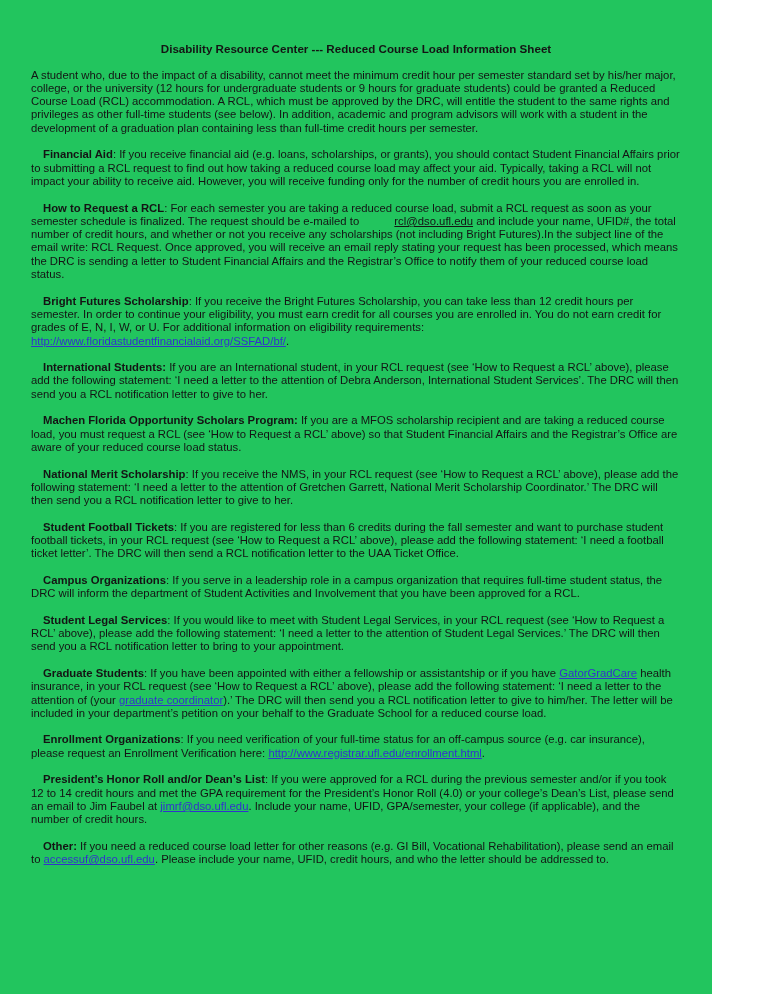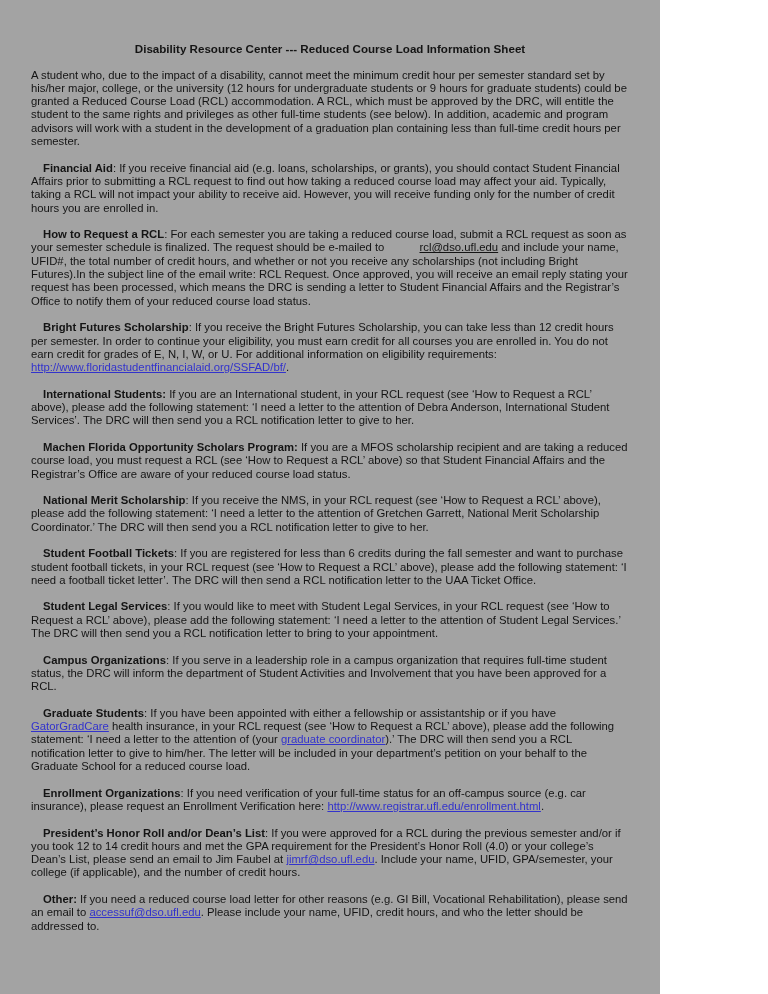--- a/index.html
+++ b/index.html
@@ -1,21 +1,21 @@
 <!DOCTYPE html>
 <html><head>
 <meta charset="utf-8">
 <style>
   html, body { margin: 0; padding: 0; background: #ffffff; }
   body { width: 768px; }
   .page {
     box-sizing: border-box;
-    width: 660px;
+    width: 712px;
     min-height: 994px;
-    background: #a3a3a3;
+    background: #22c55e;
     padding: 42px 31px 40px 31px;
     font-family: "Liberation Sans", sans-serif;
     font-size: 11.3px;
     line-height: 13.3px;
     color: #141414;
   }
   .doc-title {
     text-align: center;
     font-weight: bold;
     font-size: 11.6px;
@@ -52,23 +52,23 @@
   <p class="para"><strong class="lead">Bright Futures Scholarship</strong><span>: If you receive the Bright Futures Scholarship, you can take less than 12 credit hours per semester. In order to continue your eligibility, you must earn credit for all courses you are enrolled in. You do not earn credit for grades of E, N, I, W, or U. For additional information on eligibility requirements: </span><a class="link">http://www.floridastudentfinancialaid.org/SSFAD/bf/</a><span>.</span></p>
 
   <p class="para"><strong class="lead">International Students:</strong><span> If you are an International student, in your RCL request (see ‘How to Request a RCL’ above), please add the following statement: ‘I need a letter to the attention of Debra Anderson, International Student Services’.  The DRC will then send you a RCL notification letter to give to her.</span></p>
 
   <p class="para"><strong class="lead">Machen Florida Opportunity Scholars Program:</strong><span> If you are a MFOS scholarship recipient and are taking a reduced course load, you must request a RCL (see ‘How to Request a RCL’ above) so that Student Financial Affairs and the Registrar’s Office are aware of your reduced course load status.</span></p>
 
   <p class="para"><strong class="lead">National Merit Scholarship</strong><span>: If you receive the NMS, in your RCL request (see ‘How to Request a RCL’ above), please add the following statement: ‘I need a letter to the attention of Gretchen Garrett, National Merit Scholarship Coordinator.’ The DRC will then send you a RCL notification letter to give to her.</span></p>
 
   <p class="para"><strong class="lead">Student Football Tickets</strong><span>: If you are registered for less than 6 credits during the fall semester and want to purchase student football tickets, in your RCL request (see ‘How to Request a RCL’ above), please add the following statement: ‘I need a football ticket letter’. The DRC will then send a RCL notification letter to the UAA Ticket Office.</span></p>
 
+  <p class="para"><strong class="lead">Campus Organizations</strong><span>: If you serve in a leadership role in a campus organization that requires full-time student status, the DRC will inform the department of Student Activities and Involvement that you have been approved for a RCL.</span></p>
+
   <p class="para"><strong class="lead">Student Legal Services</strong><span>: If you would like to meet with Student Legal Services, in your RCL request (see ‘How to Request a RCL’ above), please add the following statement: ‘I need a letter to the attention of Student Legal Services.’ The DRC will then send you a RCL notification letter to bring to your appointment.</span></p>
-
-  <p class="para"><strong class="lead">Campus Organizations</strong><span>: If you serve in a leadership role in a campus organization that requires full-time student status, the DRC will inform the department of Student Activities and Involvement that you have been approved for a RCL.</span></p>
 
   <p class="para"><strong class="lead">Graduate Students</strong><span>: If you have been appointed with either a fellowship or assistantship or if you have </span><a class="link">GatorGradCare</a><span> health insurance, in your RCL request (see ‘How to Request a RCL’ above), please add the following statement: ‘I need a letter to the attention of (your </span><a class="link">graduate coordinator</a><span>).’ The DRC will then send you a RCL notification letter to give to him/her. The letter will be included in your department’s petition on your behalf to the Graduate School for a reduced course load.</span></p>
 
   <p class="para"><strong class="lead">Enrollment Organizations</strong><span>: If you need verification of your full-time status for an off-campus source (e.g. car insurance), please request an Enrollment Verification here: </span><a class="link">http://www.registrar.ufl.edu/enrollment.html</a><span>.</span></p>
 
   <p class="para"><strong class="lead">President’s Honor Roll and/or Dean’s List</strong><span>: If you were approved for a RCL during the previous semester and/or if you took 12 to 14 credit hours and met the GPA requirement for the President’s Honor Roll (4.0) or your college’s Dean’s List, please send an email to Jim Faubel at </span><a class="link">jimrf@dso.ufl.edu</a><span>.  Include your name, UFID, GPA/semester, your college (if applicable), and the number of credit hours.</span></p>
 
   <p class="para"><strong class="lead">Other:</strong><span> If you need a reduced course load letter for other reasons (e.g. GI Bill, Vocational Rehabilitation), please send an email to </span><a class="link">accessuf@dso.ufl.edu</a><span>. Please include your name, UFID, credit hours, and who the letter should be addressed to.</span></p>
 
 </div>

